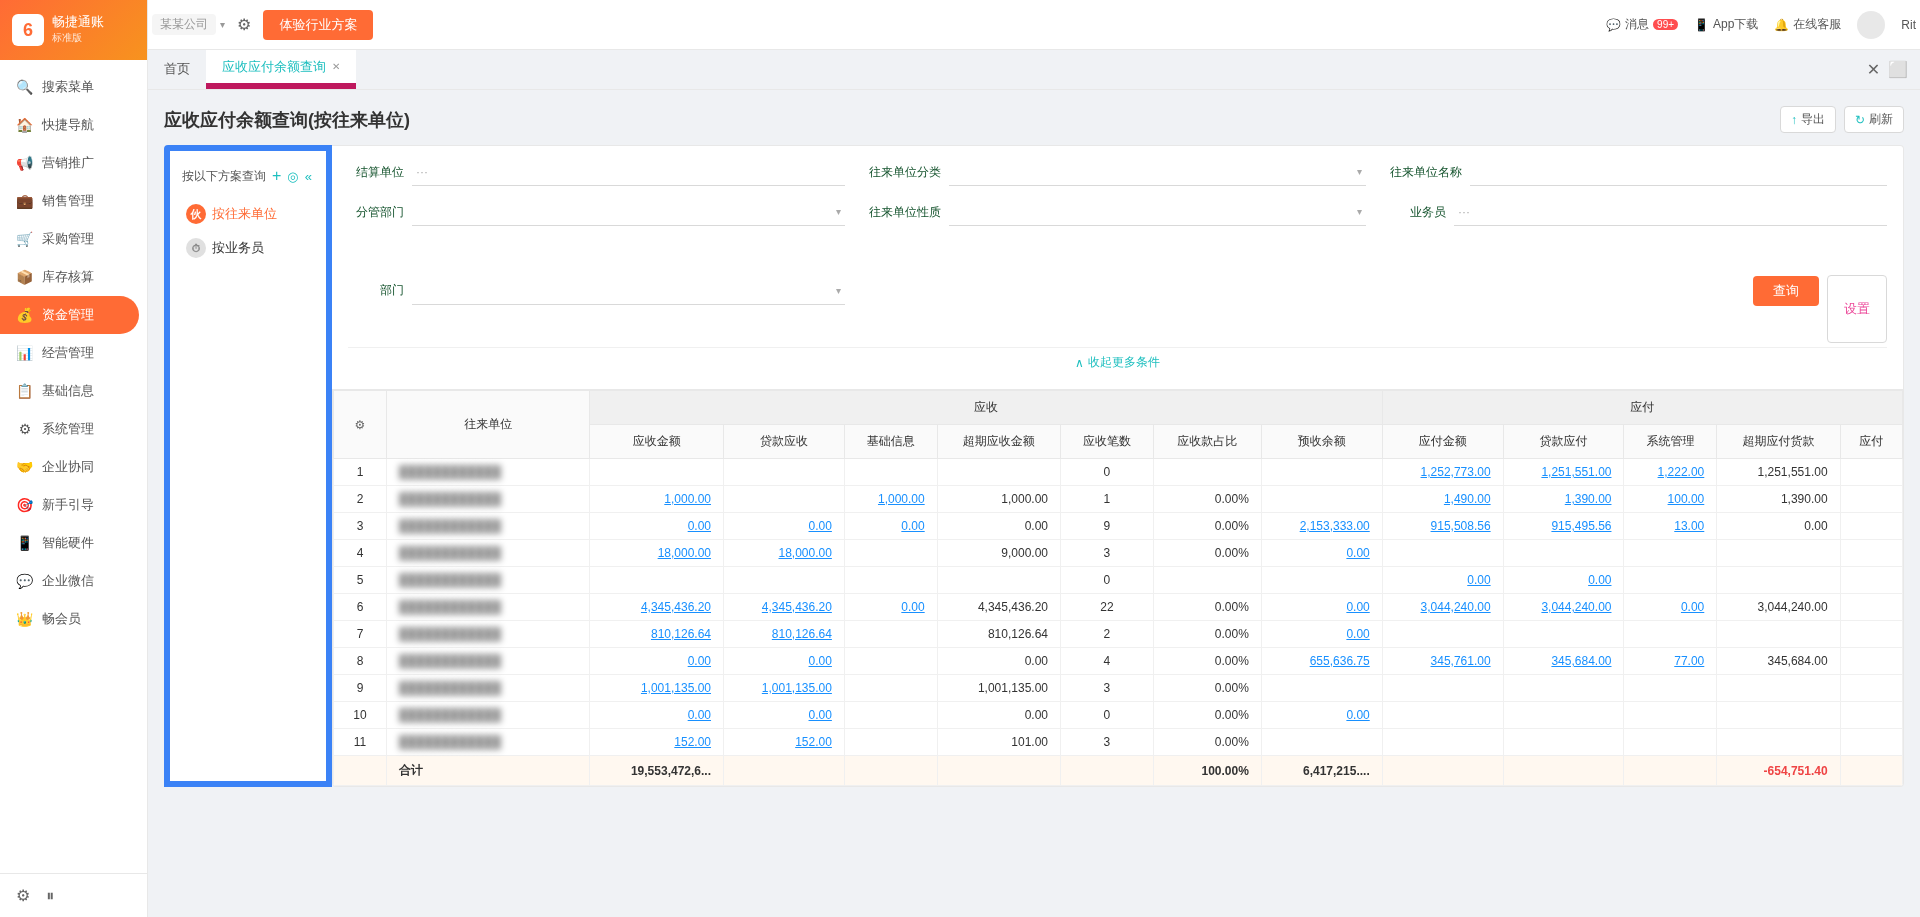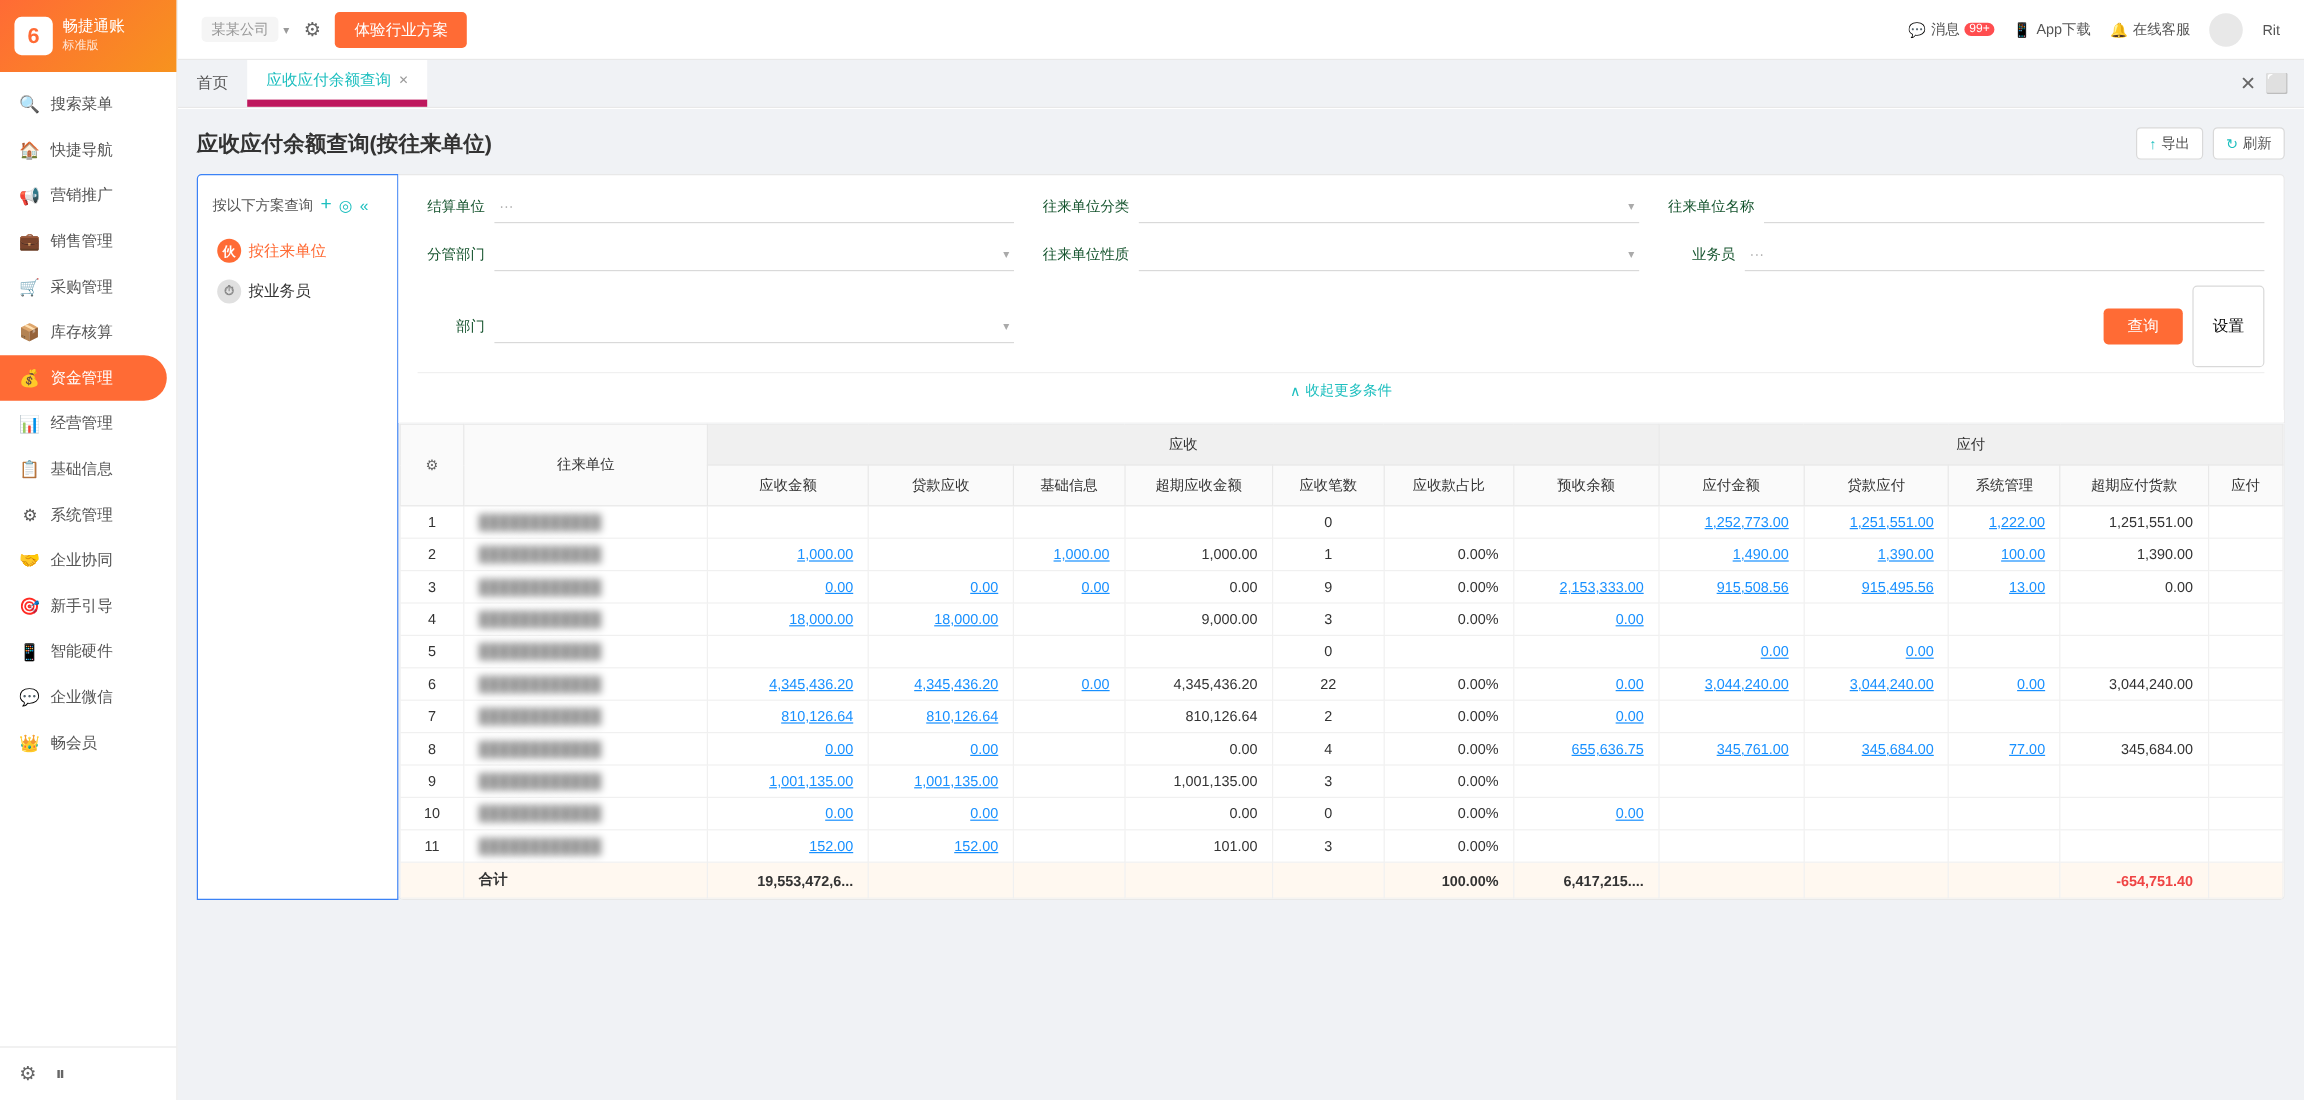--- a/index.html
+++ b/index.html
@@ -33,21 +33,21 @@
     .sidebar-item-label { font-size: 13px; }
     .sidebar-bottom {
       padding: 12px 16px; border-top: 1px solid #e8e8e8;
       display: flex; gap: 16px; align-items: center;
     }
 
     
     .top-header {
       position: fixed; left: 148px; top: 0; right: 0; height: 50px;
       background: #fff; border-bottom: 1px solid #e8e8e8;
-      display: flex; align-items: center; padding: 0 20px; gap: 25px; z-index: 99;
+      display: flex; align-items: center; padding: 0 4px; gap: 25px; z-index: 99;
     }
     .breadcrumb-area {
       display: flex; align-items: center; gap: 4px; flex: 1;
     }
     .company-name {
       color: #999; font-size: 12px; background: #f5f5f5;
       padding: 2px 8px; border-radius: 4px;
     }
     .chevron-down { color: #999; font-size: 10px; }
     .settings-icon { color: #666; font-size: 16px; cursor: pointer; margin: 0 8px; }
@@ -107,22 +107,22 @@
       border: 1px solid #d9d9d9; border-radius: 4px; cursor: pointer;
       background: #fff; color: #555; font-size: 12px;
     }
     .action-btn .icon { color: #1ebfbf; }
 
     .query-btn {
       background: #ff6b35; color: #fff; border: none; border-radius: 4px;
       padding: 6px 20px; cursor: pointer; font-size: 13px;
     }
     .set-btn {
-      background: #fff; color: #000000; border: 1px solid #d9d9d9; border-radius: 4px;
-      padding: 24px 16px; cursor: pointer; font-size: 13px;
+      background: #fff; color: #ec4899; border: 1px solid #d9d9d9; border-radius: 4px;
+      padding: 24px 16px; cursor: pointer; font-size: 13px; margin-top: 37px;
     }
 
     
     .table-section {
       background: #fff; border: 1px solid #e8e8e8; border-radius: 4px; overflow-x: auto;
     }
     .data-table {
       width: 100%; border-collapse: collapse; font-size: 12px;
     }
     .data-table th {
@@ -152,21 +152,21 @@
     .table-settings-icon {
       width: 28px; height: 28px; display: flex; align-items: center;
       justify-content: center; cursor: pointer; color: #666;
     }
 
     .section-wrap {
       display: flex; gap: 0;
     }
     .left-filter-panel {
       width: 168px; background: #fff; border-right: 1px solid #e8e8e8;
-      border: 1px solid #3b82f6; border-radius: 4px 0 0 0; padding: 12px 8px;
+      border: 6px solid #3b82f6; border-radius: 4px 0 0 0; padding: 12px 8px;
       flex-shrink: 0;
     }
     .left-filter-header {
       display: flex; align-items: center; gap: 6px; margin-bottom: 8px;
       color: #555; font-size: 13px; padding: 4px;
     }
     .add-icon-btn { color: #1ebfbf; cursor: pointer; font-size: 16px; }
     .left-filter-item {
       display: flex; align-items: center; gap: 6px; padding: 7px 8px;
       cursor: pointer; border-radius: 4px; color: #333; font-size: 13px;

